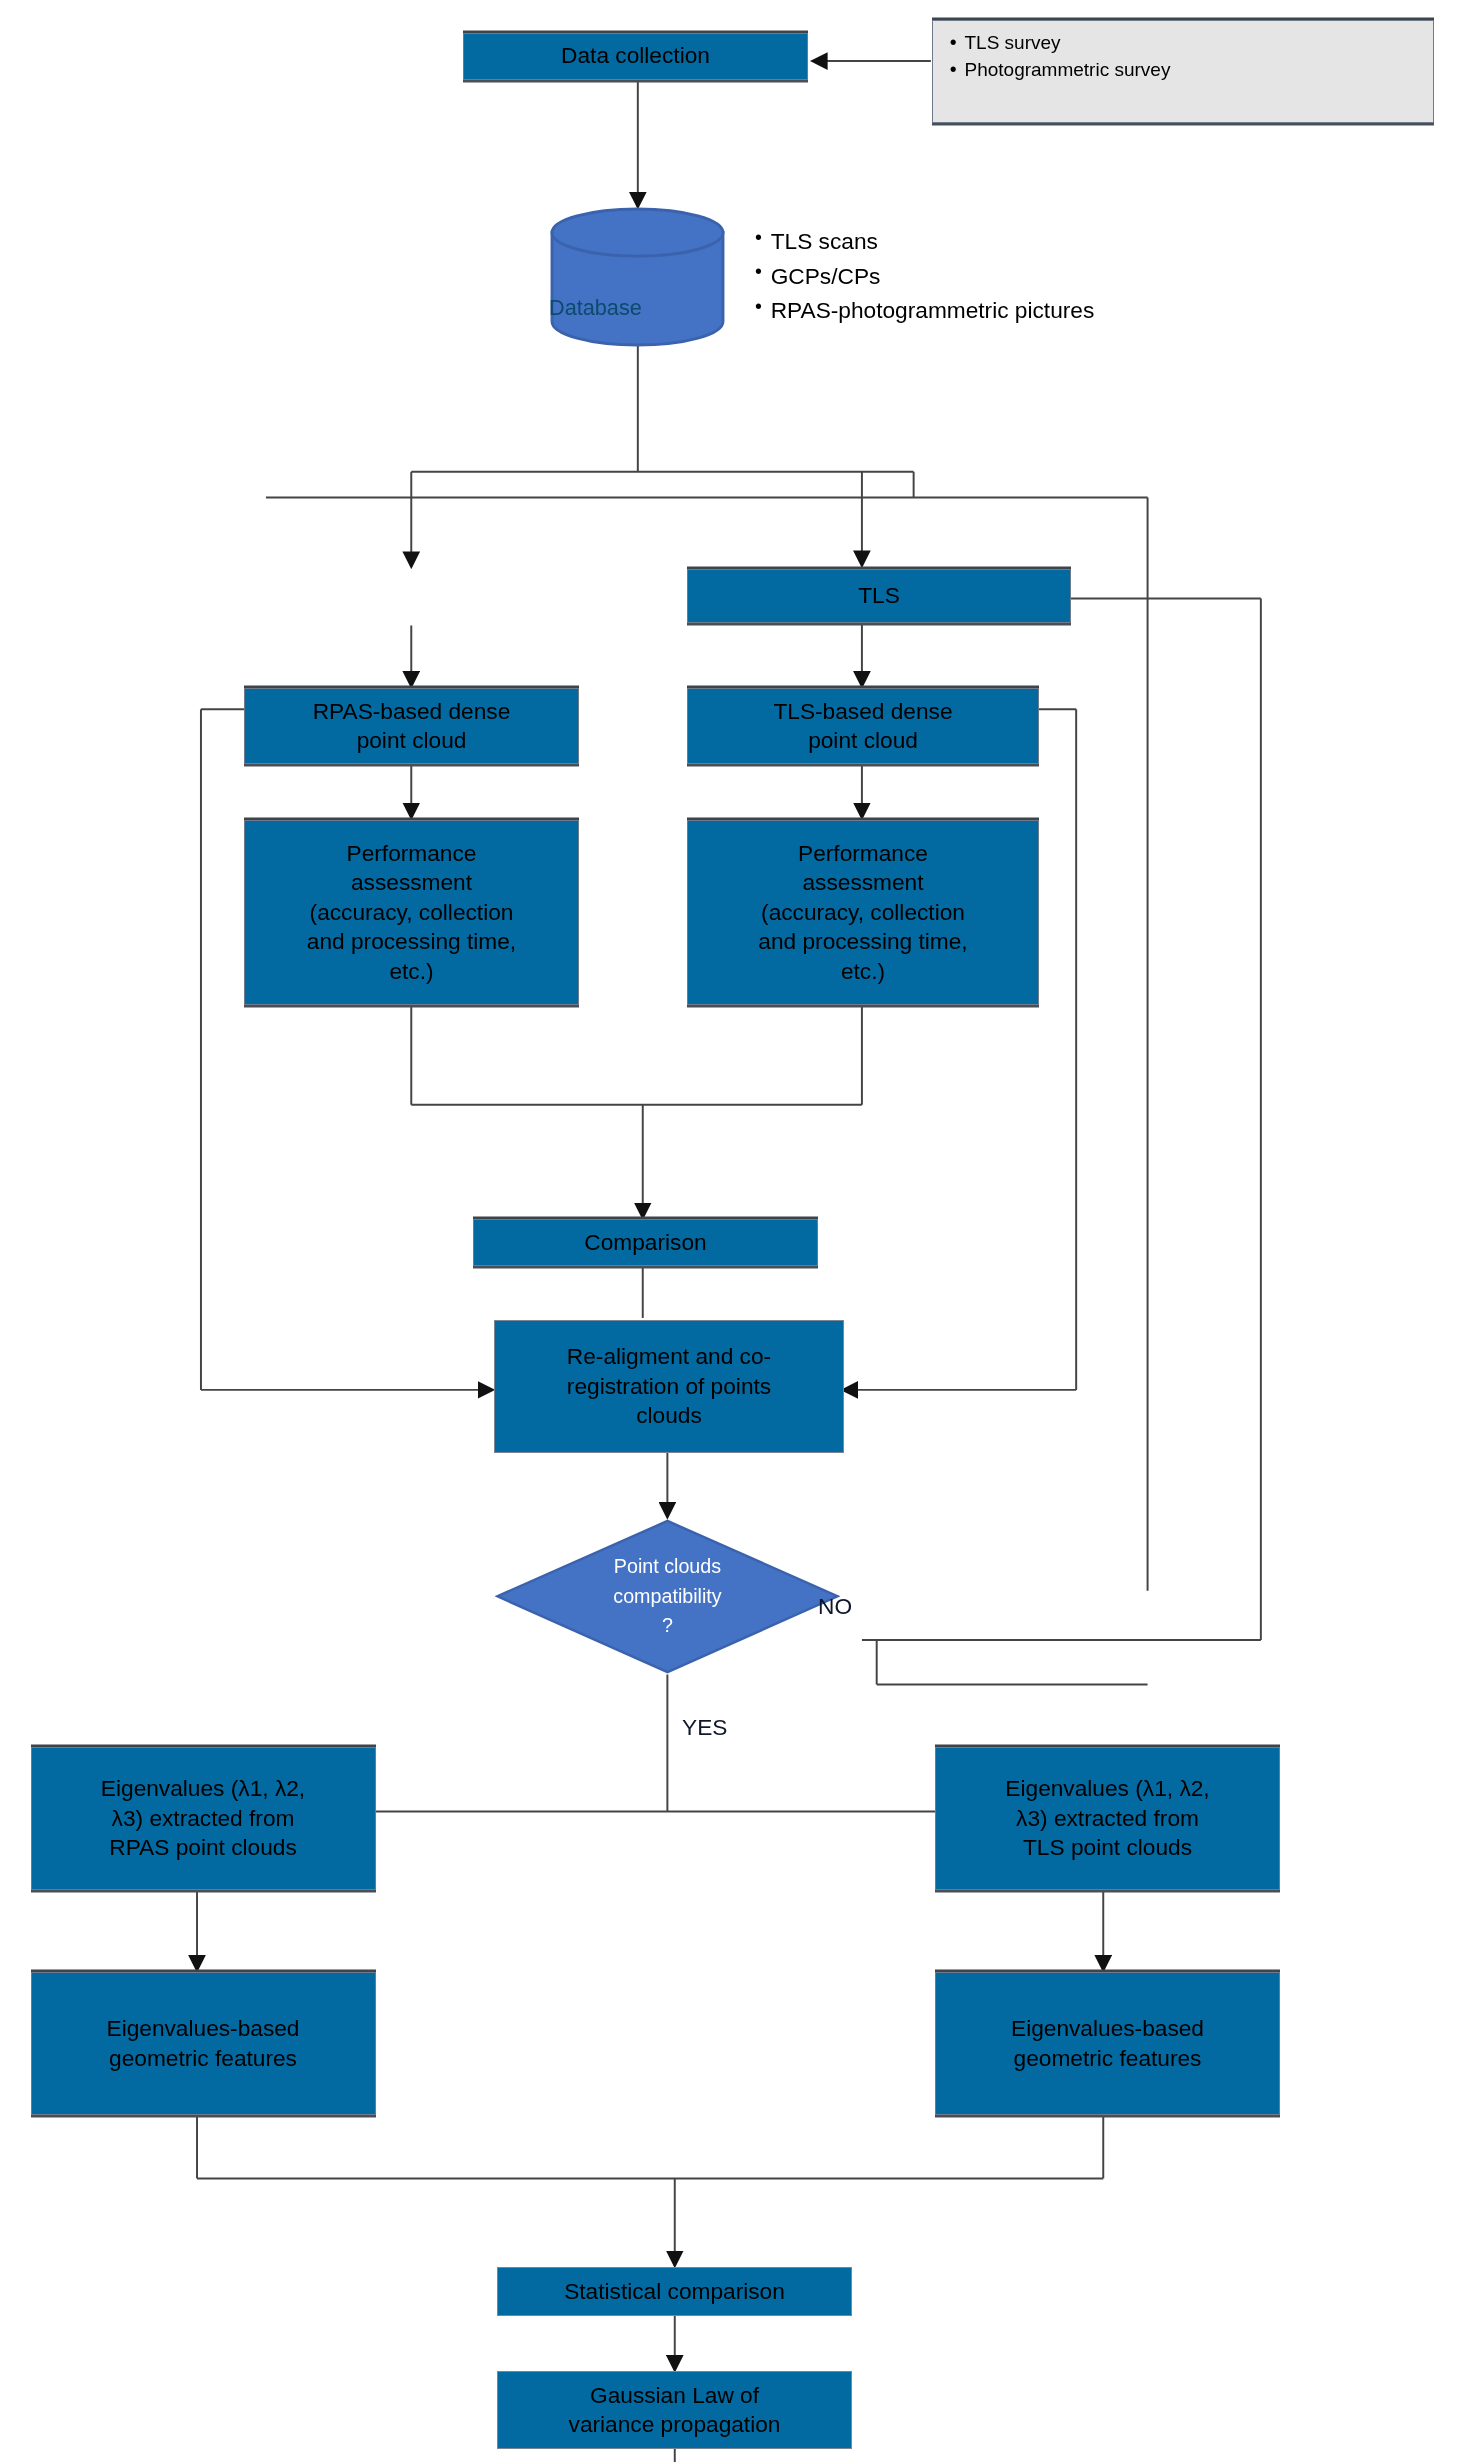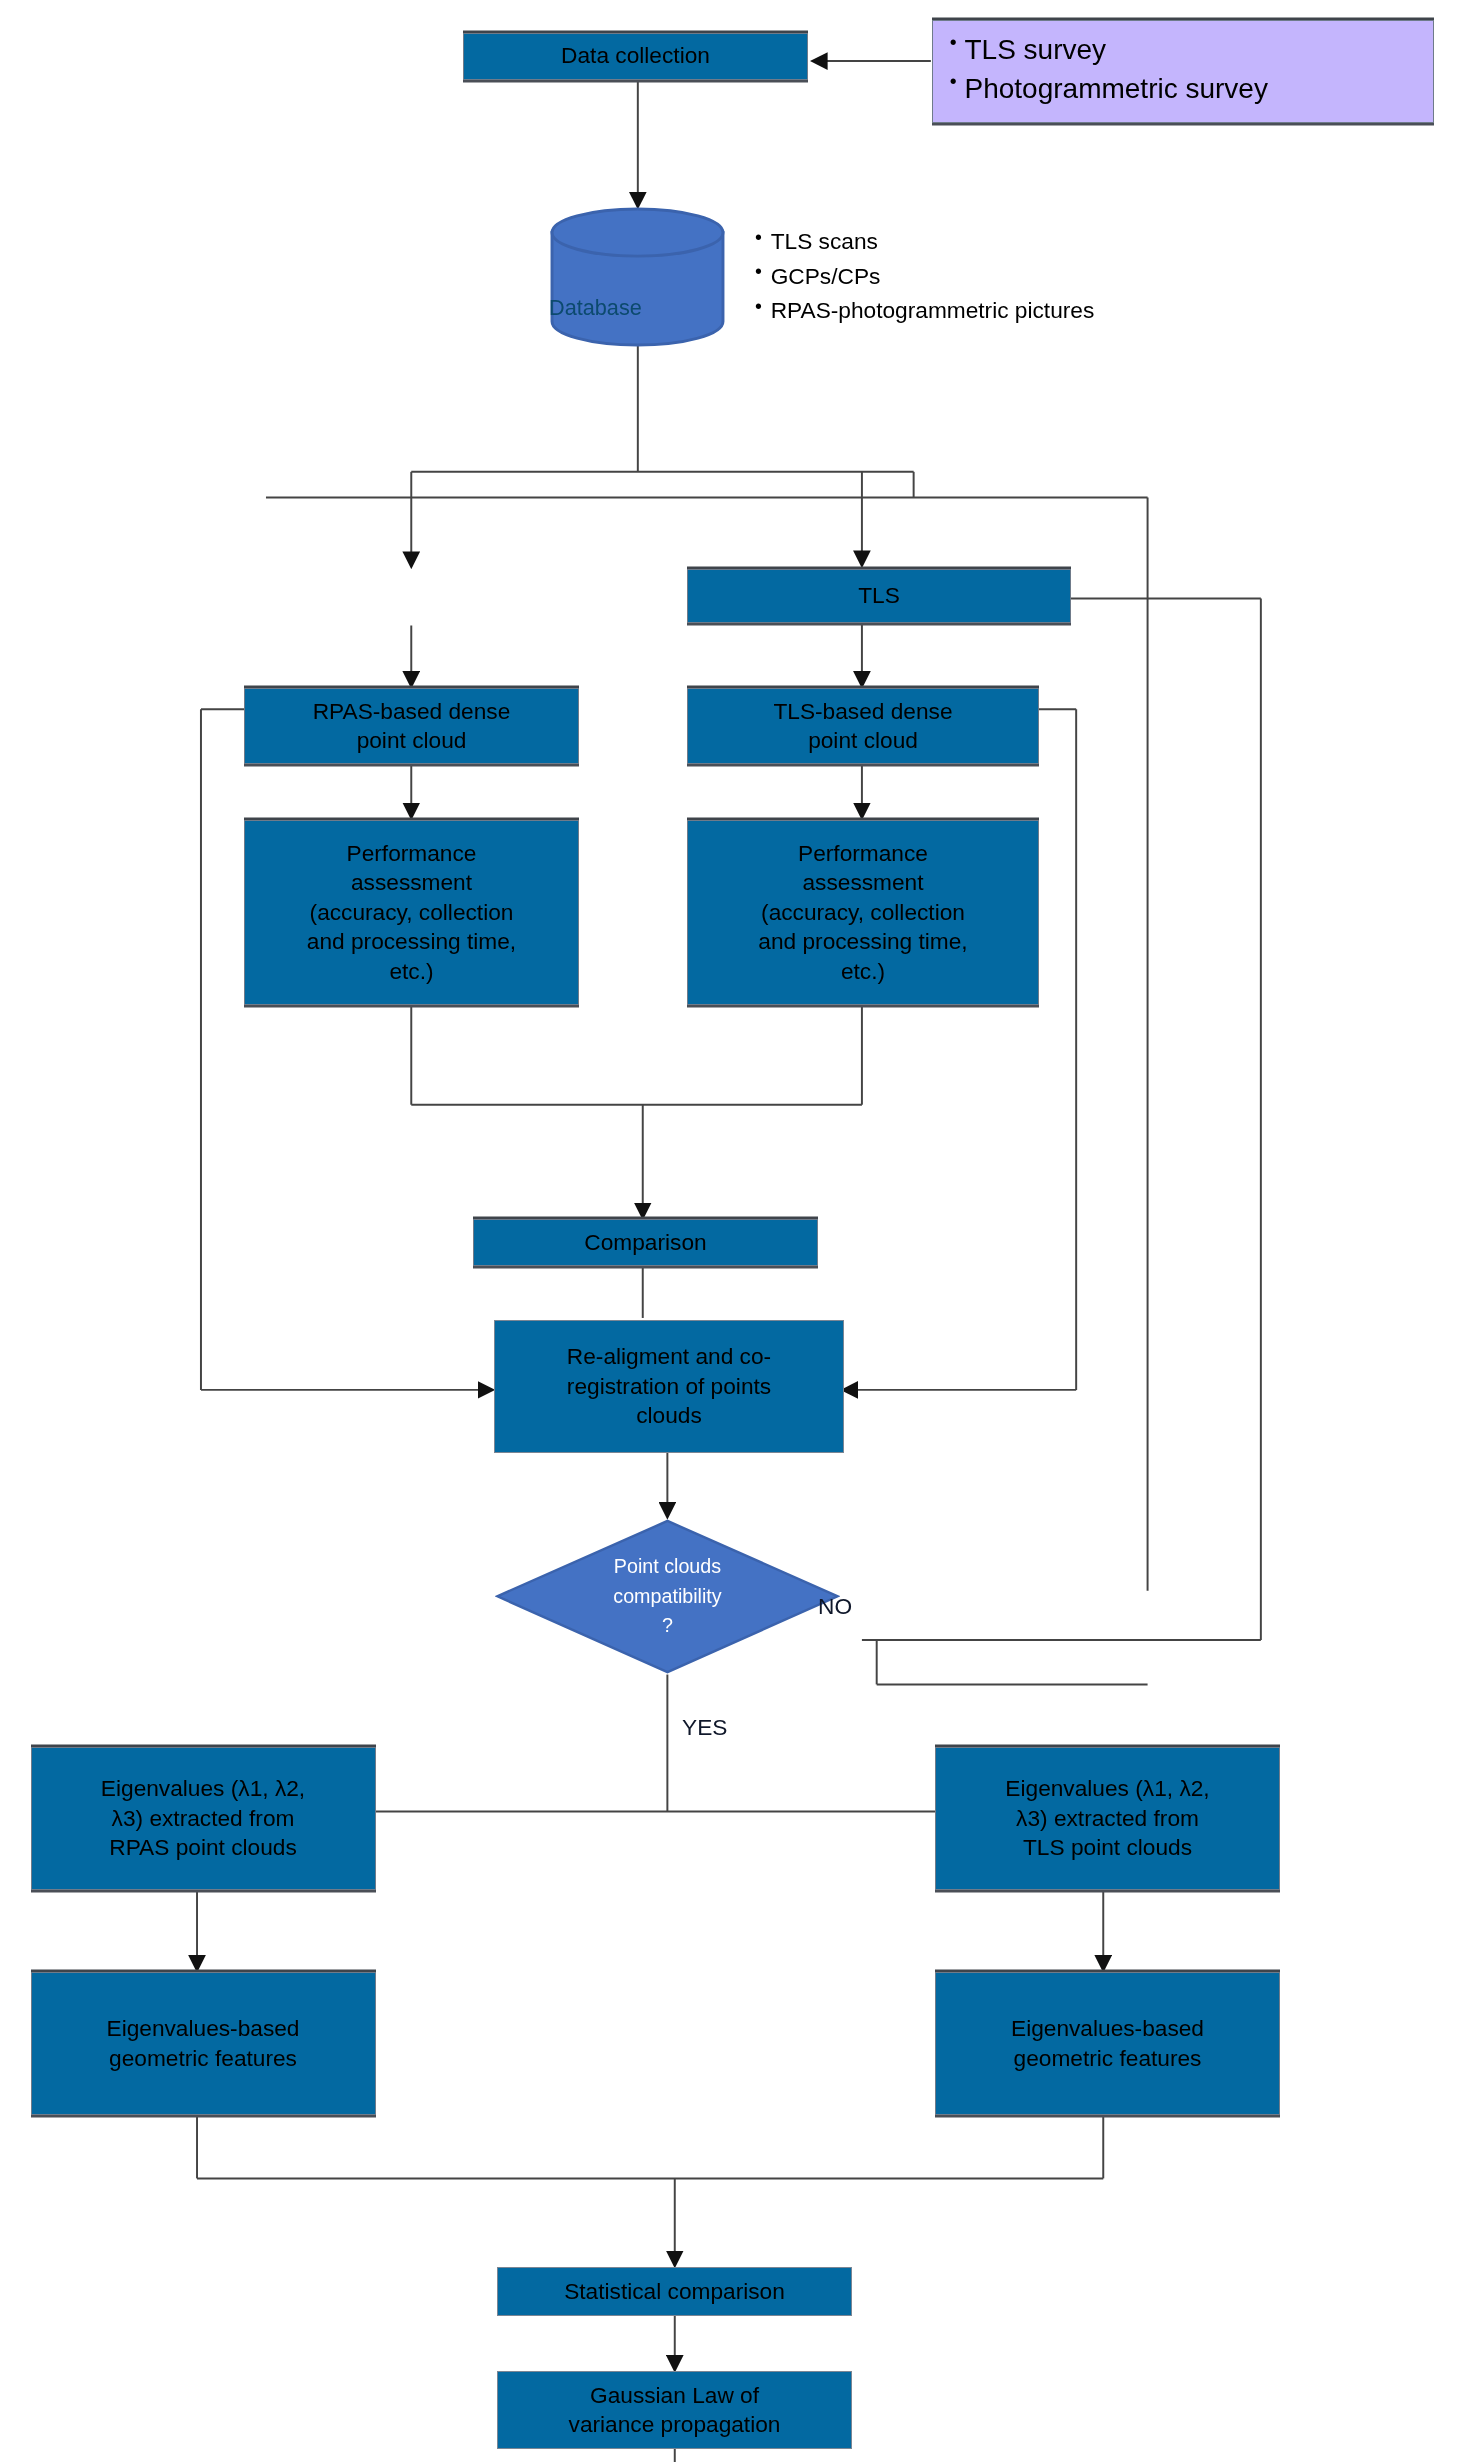--- a/index.html
+++ b/index.html
@@ -5,23 +5,23 @@
   html,body{margin:0;padding:0;background:#ffffff;}
   body{font-family:"Liberation Sans",sans-serif;}
   #canvas{position:relative;width:1483px;height:2566px;background:#ffffff;overflow:hidden;}
   svg#wires{position:absolute;left:0;top:0;width:1483px;height:2566px;}
   .node{position:absolute;box-sizing:border-box;display:flex;align-items:center;justify-content:center;
         text-align:center;background:#0369a1;border:1.5px solid #6f7b8a;
         box-shadow:0 2.5px 0 0 #4a4f57, 0 -2.5px 0 0 #3f444b;
         font-size:22.7px;line-height:1.30;color:#000;padding:3px 4.9px;}
   .node.plain{box-shadow:none;border:1.5px solid #7b8694;}
   .node .txt{display:block;width:100%;white-space:pre-line;}
-  .bullets{position:absolute;box-sizing:border-box;background:#c4b5fd;border:1.5px solid #6f7b8a;
+  .bullets{position:absolute;box-sizing:border-box;background:#e5e5e5;border:1.5px solid #6f7b8a;
            box-shadow:0 2.5px 0 0 #4a4f57, 0 -2.5px 0 0 #3f444b;
-           font-size:28px;line-height:1.42;color:#000;padding:8.9px 10.8px 8.9px 14.8px;}
+           font-size:19px;line-height:1.42;color:#000;padding:8.9px 10.8px 8.9px 14.8px;}
   .bullets ul{margin:0;padding:0 0 0 16.7px;list-style:none;}
   .bullets li{position:relative;}
   .bullets li::before{content:"\2022";position:absolute;left:-14.8px;top:-1px;font-size:19.7px;}
   .freelist{position:absolute;font-size:22.7px;line-height:1.52;color:#000;}
   .freelist ul{margin:0;padding:0 0 0 17.7px;list-style:none;}
   .freelist li{position:relative;white-space:nowrap;}
   .freelist li::before{content:"\2022";position:absolute;left:-15.8px;top:-1.5px;font-size:19.7px;}
   .cyl{position:absolute;}
   .cyl .lbl{position:absolute;left:0;width:100%;text-align:left;color:#0c4a6e;font-size:21.7px;}
   .diamond{position:absolute;}

